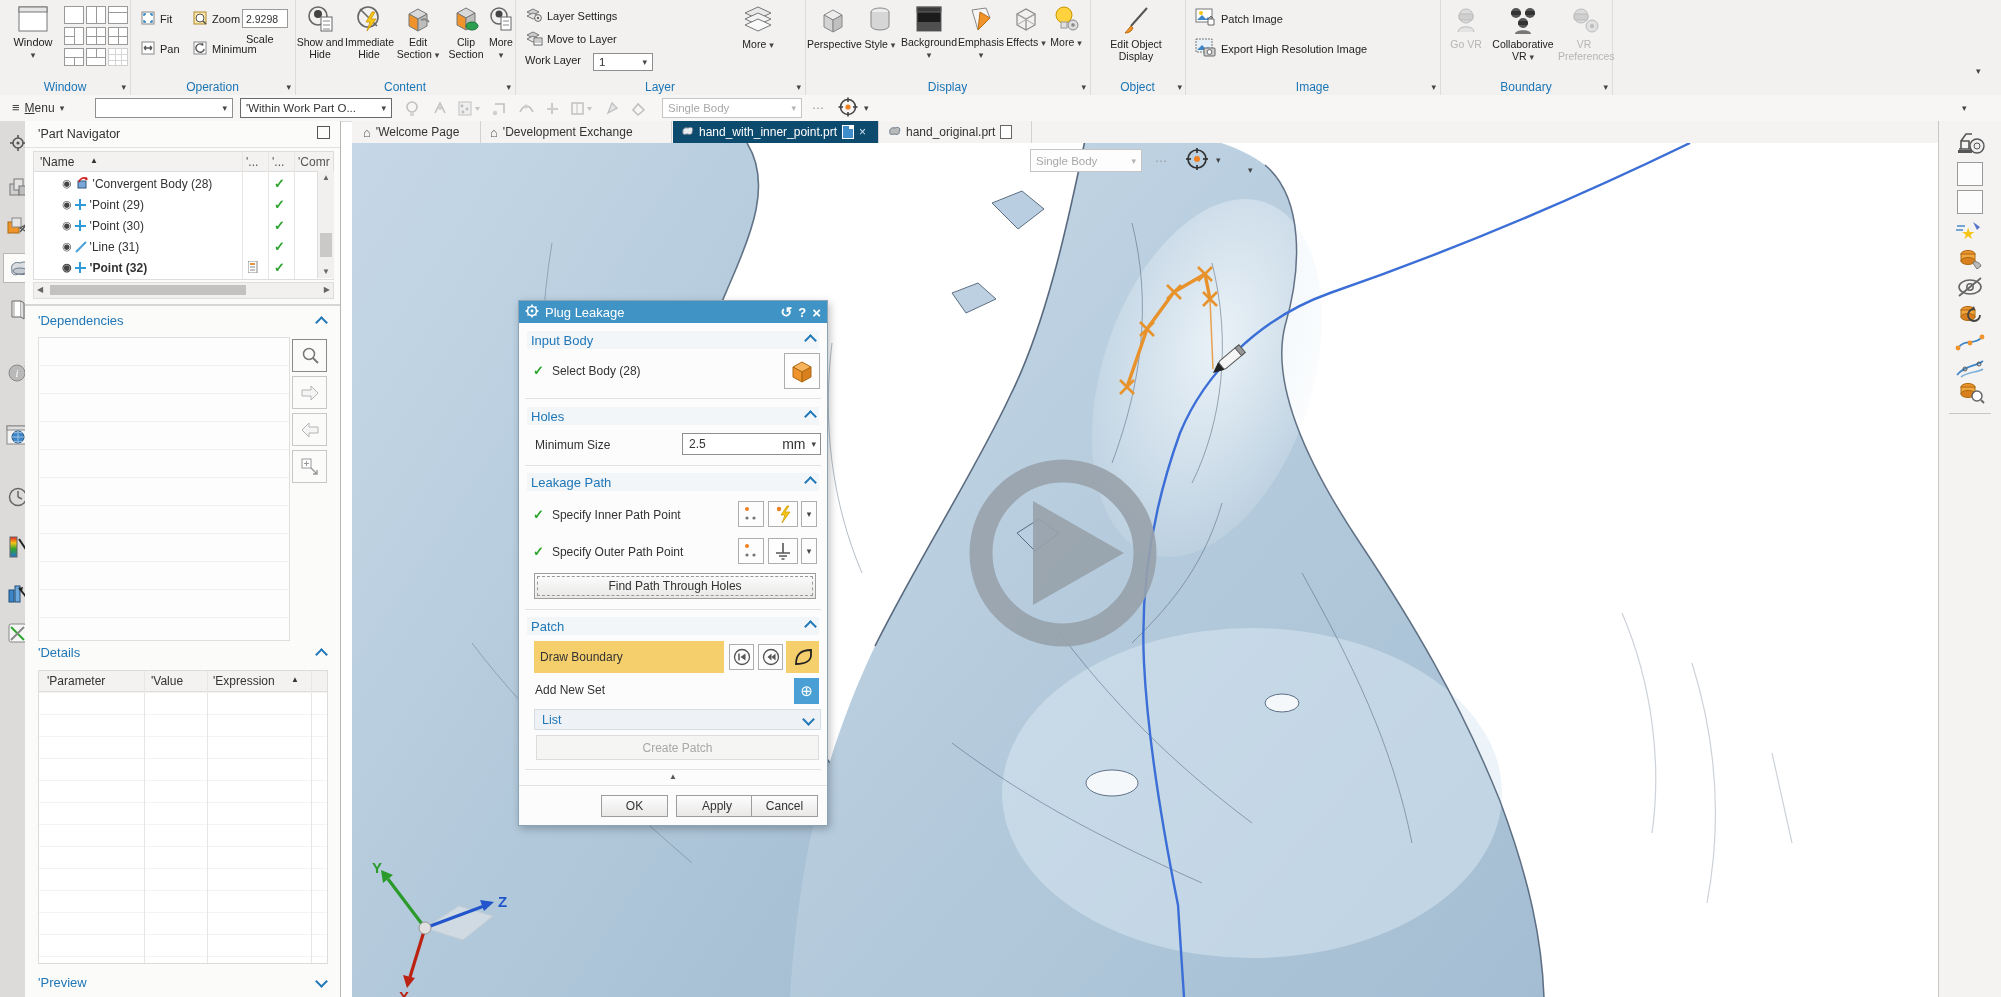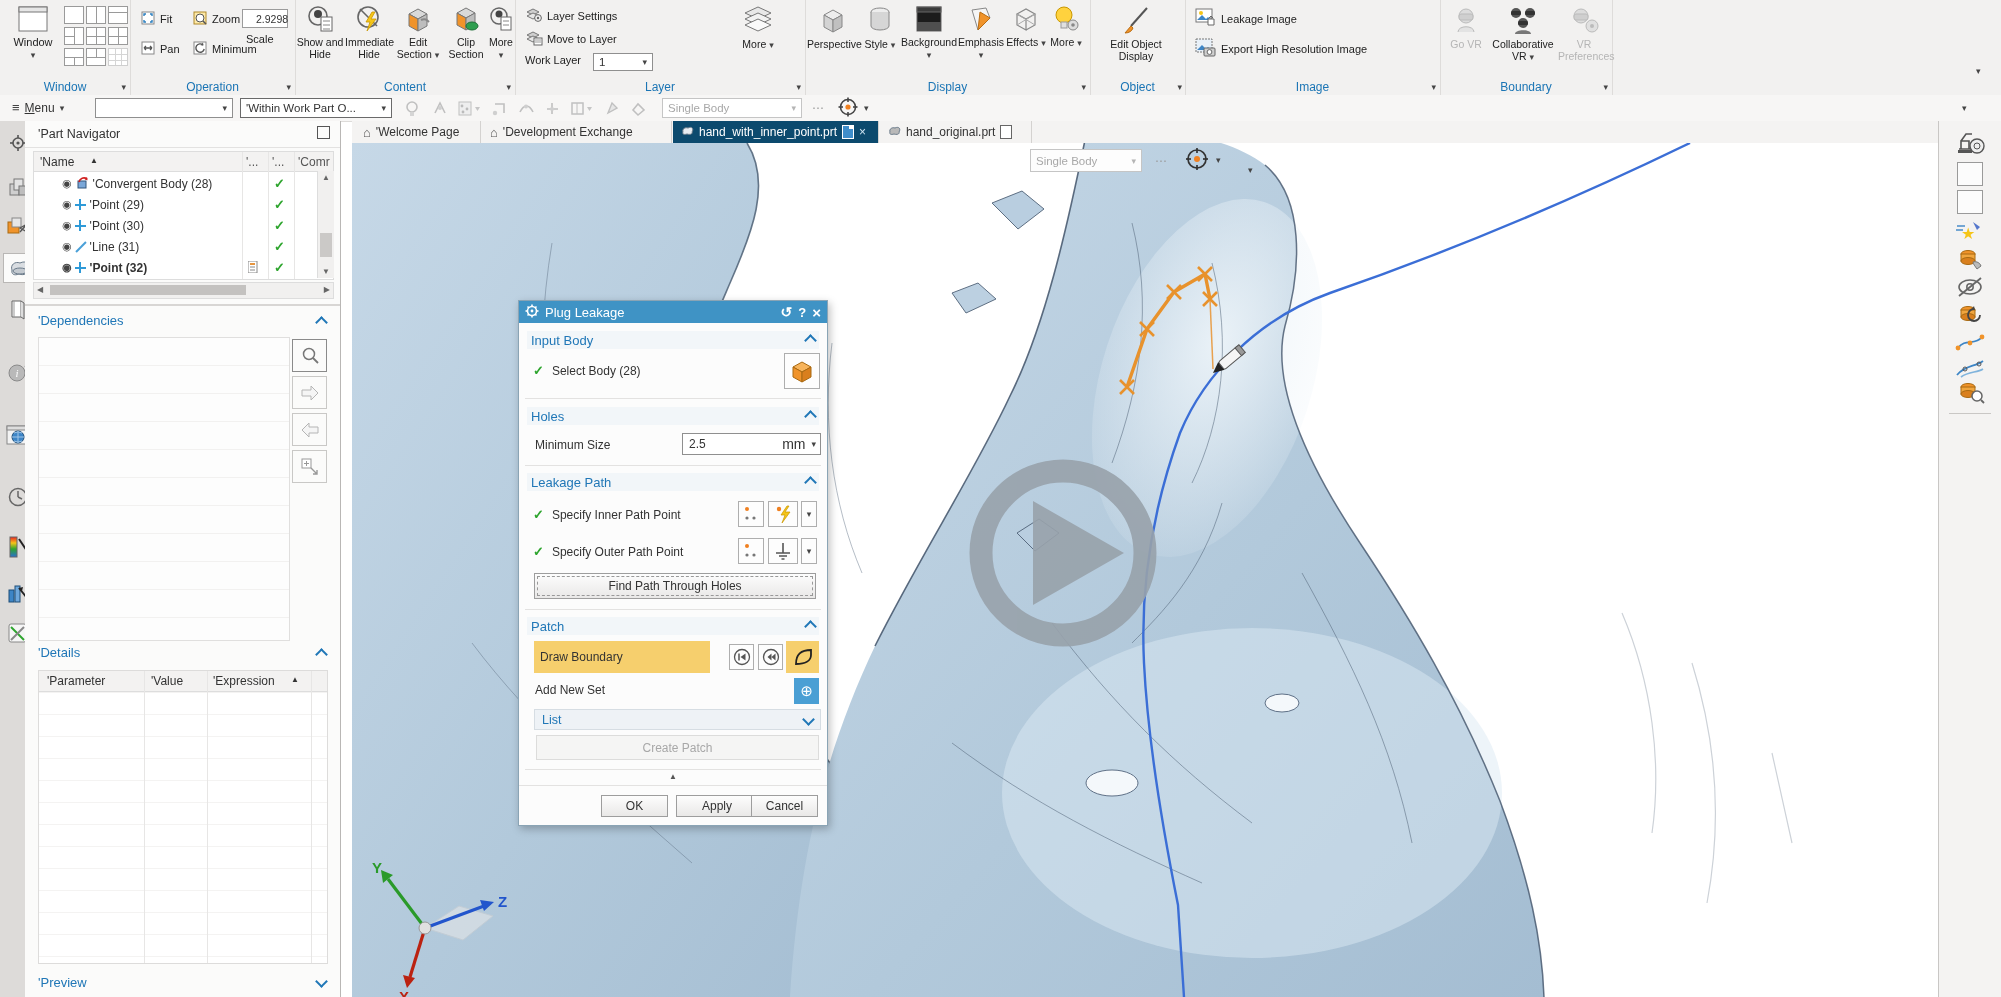--- a/index.html
+++ b/index.html
@@ -142,21 +142,21 @@
       <span class="rlbl">Zoom</span>
     </div>
     <div class="rbtn" style="left:62px;top:40px">
       <span><svg width="16" height="16">
             <rect x="2" y="2" width="12" height="12" fill="#fff" stroke="#888"></rect>
             <path d="M11,5 A4.2,4.2 0 1 0 12.2,9" fill="none" stroke="#555" stroke-width="1.4"></path>
             <path d="M11,2.6 L11.4,5.6 L8.6,5.2 Z" fill="#555"></path>
           </svg></span>
       <span class="rlbl">Minimum</span>
     </div>
-    <div style="position:absolute;left:112px;top:9px;width:46px;height:19px;border:1px solid #9b9b9b;background:#fff;font-size:10.5px;display:flex;align-items:center;padding-left:13px;box-sizing:border-box">
+    <div style="position:absolute;left:112px;top:9px;width:46px;height:19px;border:1px solid #9b9b9b;background:#fff;font-size:10.5px;display:flex;align-items:center;padding-left:3px;box-sizing:border-box">
         <span>2.9298</span>
       </div>
     <div class="rlbl" style="position:absolute;left:116px;top:33px"><span>Scale</span></div>
     <div class="grplabel"><span>Operation</span></div>
     <span class="dd" style="position:absolute;right:4px;bottom:3px">▾</span>
   </div>
 
   <div class="grp" style="left:295px;width:220px">
     <div class="rstack" style="left:1px;top:4px;width:48px">
       <span><svg width="30" height="30">
@@ -313,21 +313,21 @@
   </div>
 
   <div class="grp" style="left:1185px;width:255px">
     <div class="rbtn" style="left:10px;top:8px">
       <span><svg width="22" height="20">
             <rect x="1" y="1" width="16" height="13" fill="#fff" stroke="#777"></rect>
             <circle cx="6" cy="5" r="2" fill="#f5c518"></circle>
             <path d="M2,12 L7,7 L11,11 L13,9 L16,12 Z" fill="#3d85c6"></path>
             <path d="M13,11 h6 v6 h-6 z M16,11 v-3 M16,8 l-2,2 M16,8 l2,2" fill="#fff" stroke="#666"></path>
           </svg></span>
-      <span class="rlbl">Leakage Image</span>
+      <span class="rlbl">Patch Image</span>
     </div>
     <div class="rbtn" style="left:10px;top:38px">
       <span><svg width="22" height="20">
             <rect x="1" y="1" width="16" height="13" fill="#e8f0f8" stroke="#777" stroke-dasharray="2,1"></rect>
             <path d="M2,12 L7,7 L11,11 L13,9 L16,12 Z" fill="#3d85c6"></path>
             <rect x="9" y="10" width="11" height="8" rx="1" fill="#cfcfcf" stroke="#666"></rect>
             <circle cx="14.5" cy="14" r="2.4" fill="#fff" stroke="#666"></circle>
           </svg></span>
       <span class="rlbl">Export High Resolution Image</span>
     </div>
@@ -959,21 +959,21 @@
 
   <div class="dlg-btn" style="left:15px;top:272px;width:282px;height:26px;outline:1px dashed #999;outline-offset:-4px">
       <span>Find Path Through Holes</span>
     </div>
   <div class="divider" style="top:308px"></div>
 
   <div class="dlg-secrow" style="top:316px">
     <span class="dlg-sec">Patch</span>
       <span class="chu"></span>
   </div>
-  <div class="abs" style="left:15px;top:340px;width:176px;height:32px;background:#f6cf6d;display:flex;align-items:center;padding-left:6px;font-size:12px;box-sizing:border-box">
+  <div class="abs" style="left:15px;top:340px;width:190px;height:32px;background:#f6cf6d;display:flex;align-items:center;padding-left:6px;font-size:12px;box-sizing:border-box">
     <span>Draw Boundary</span>
   </div>
   <div class="sqbtn" style="left:210px;top:343px;width:25px;height:26px">
       <svg width="18" height="18">
         <circle cx="9" cy="9" r="7.5" fill="none" stroke="#555" stroke-width="1.3"></circle>
         <line x1="6" y1="5.5" x2="6" y2="12.5" stroke="#555" stroke-width="1.5"></line>
         <path d="M12.5,5.5 L7.5,9 L12.5,12.5 Z" fill="#555"></path>
       </svg>
     </div>
   <div class="sqbtn" style="left:239px;top:343px;width:25px;height:26px">

